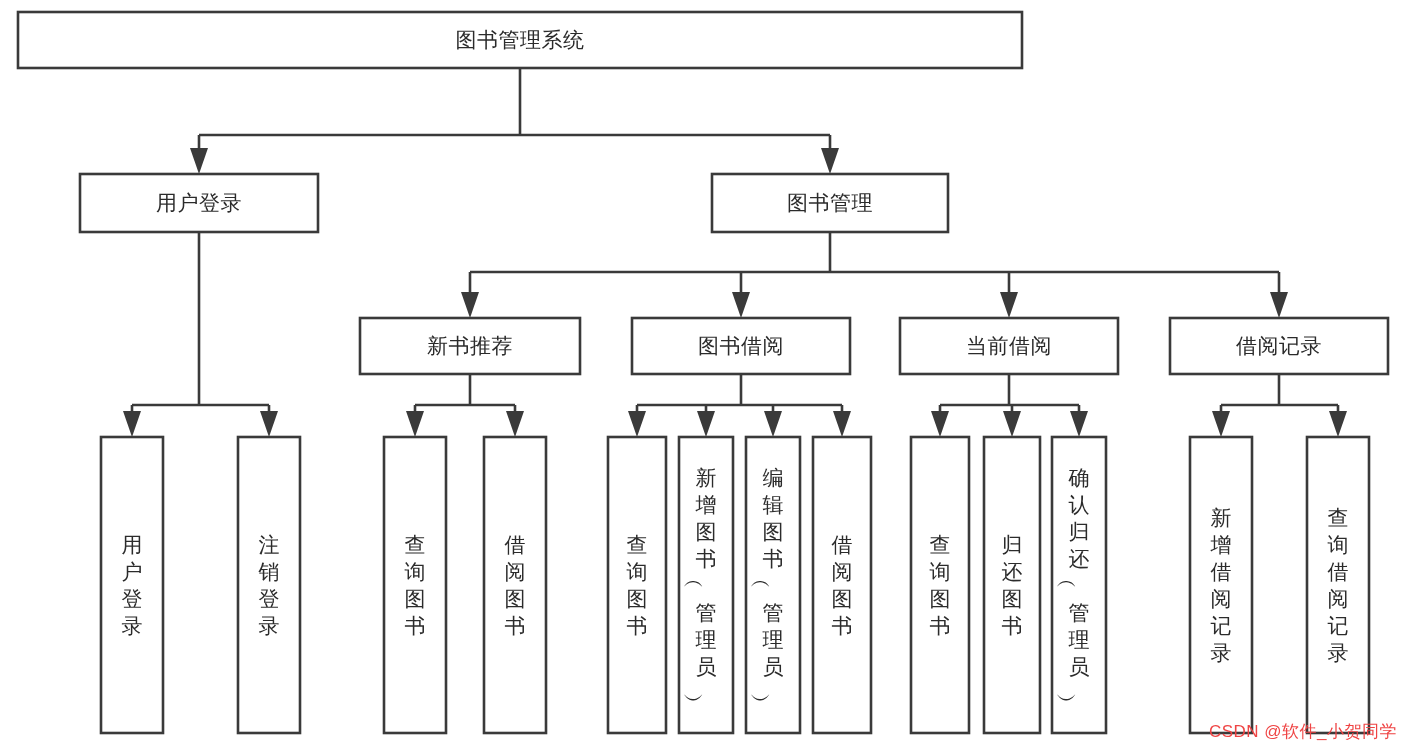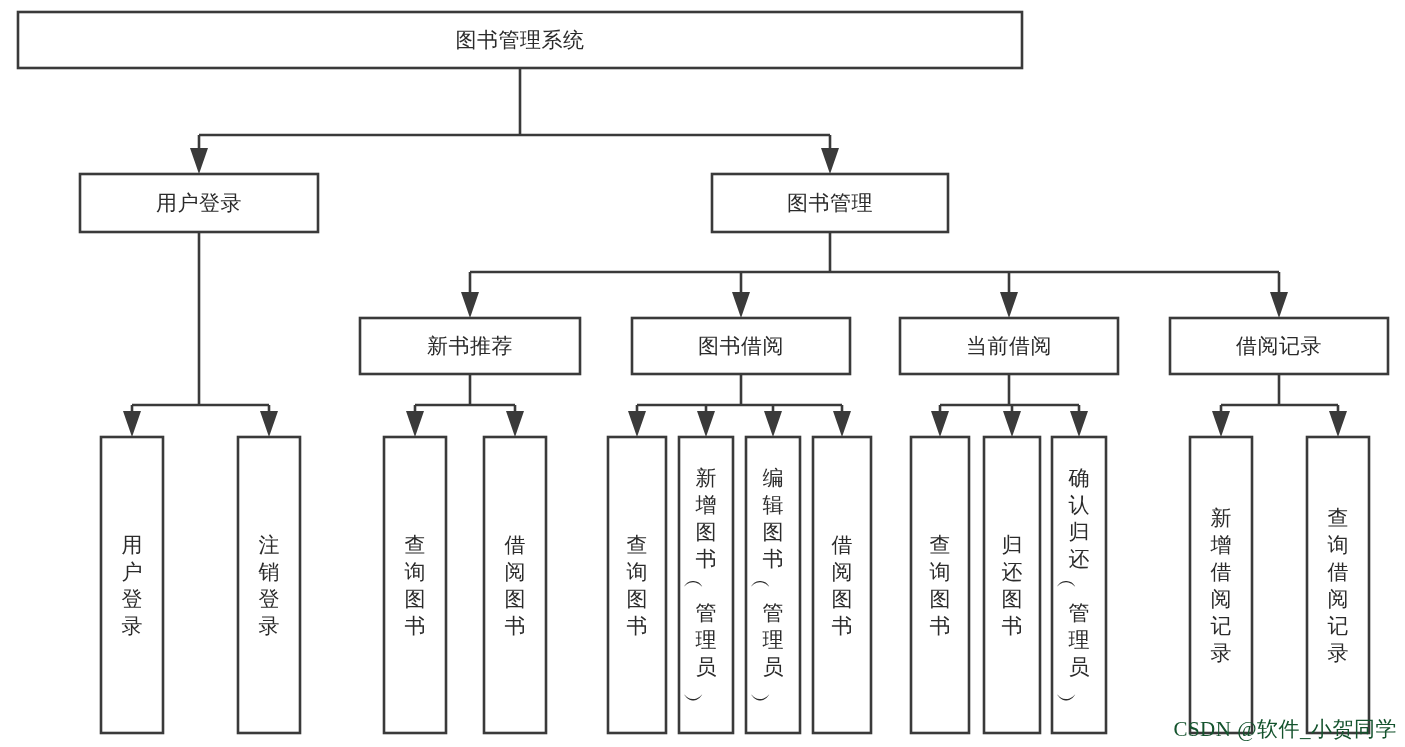--- a/index.html
+++ b/index.html
@@ -55,23 +55,23 @@
   .vertical-label {
     font-family: "Liberation Sans", "DejaVu Sans", sans-serif;
     font-size: 21px;
     fill: #2b2b2b;
     text-anchor: middle;
   }
   .watermark {
     position: absolute;
     right: 8px;
     bottom: 4px;
-    font-family: Liberation Serif, serif;
-    font-size: 21px;
-    color: #14532d;
+    font-family: Liberation Sans, sans-serif;
+    font-size: 17px;
+    color: #ef4444;
     white-space: nowrap;
     user-select: none;
     letter-spacing: 0.5px;
   }
 </style>
 </head>
 <body>
 
 <div id="diagram-root">
   <svg class="diagram" viewBox="0 0 1405 747" xmlns="http://www.w3.org/2000/svg">

